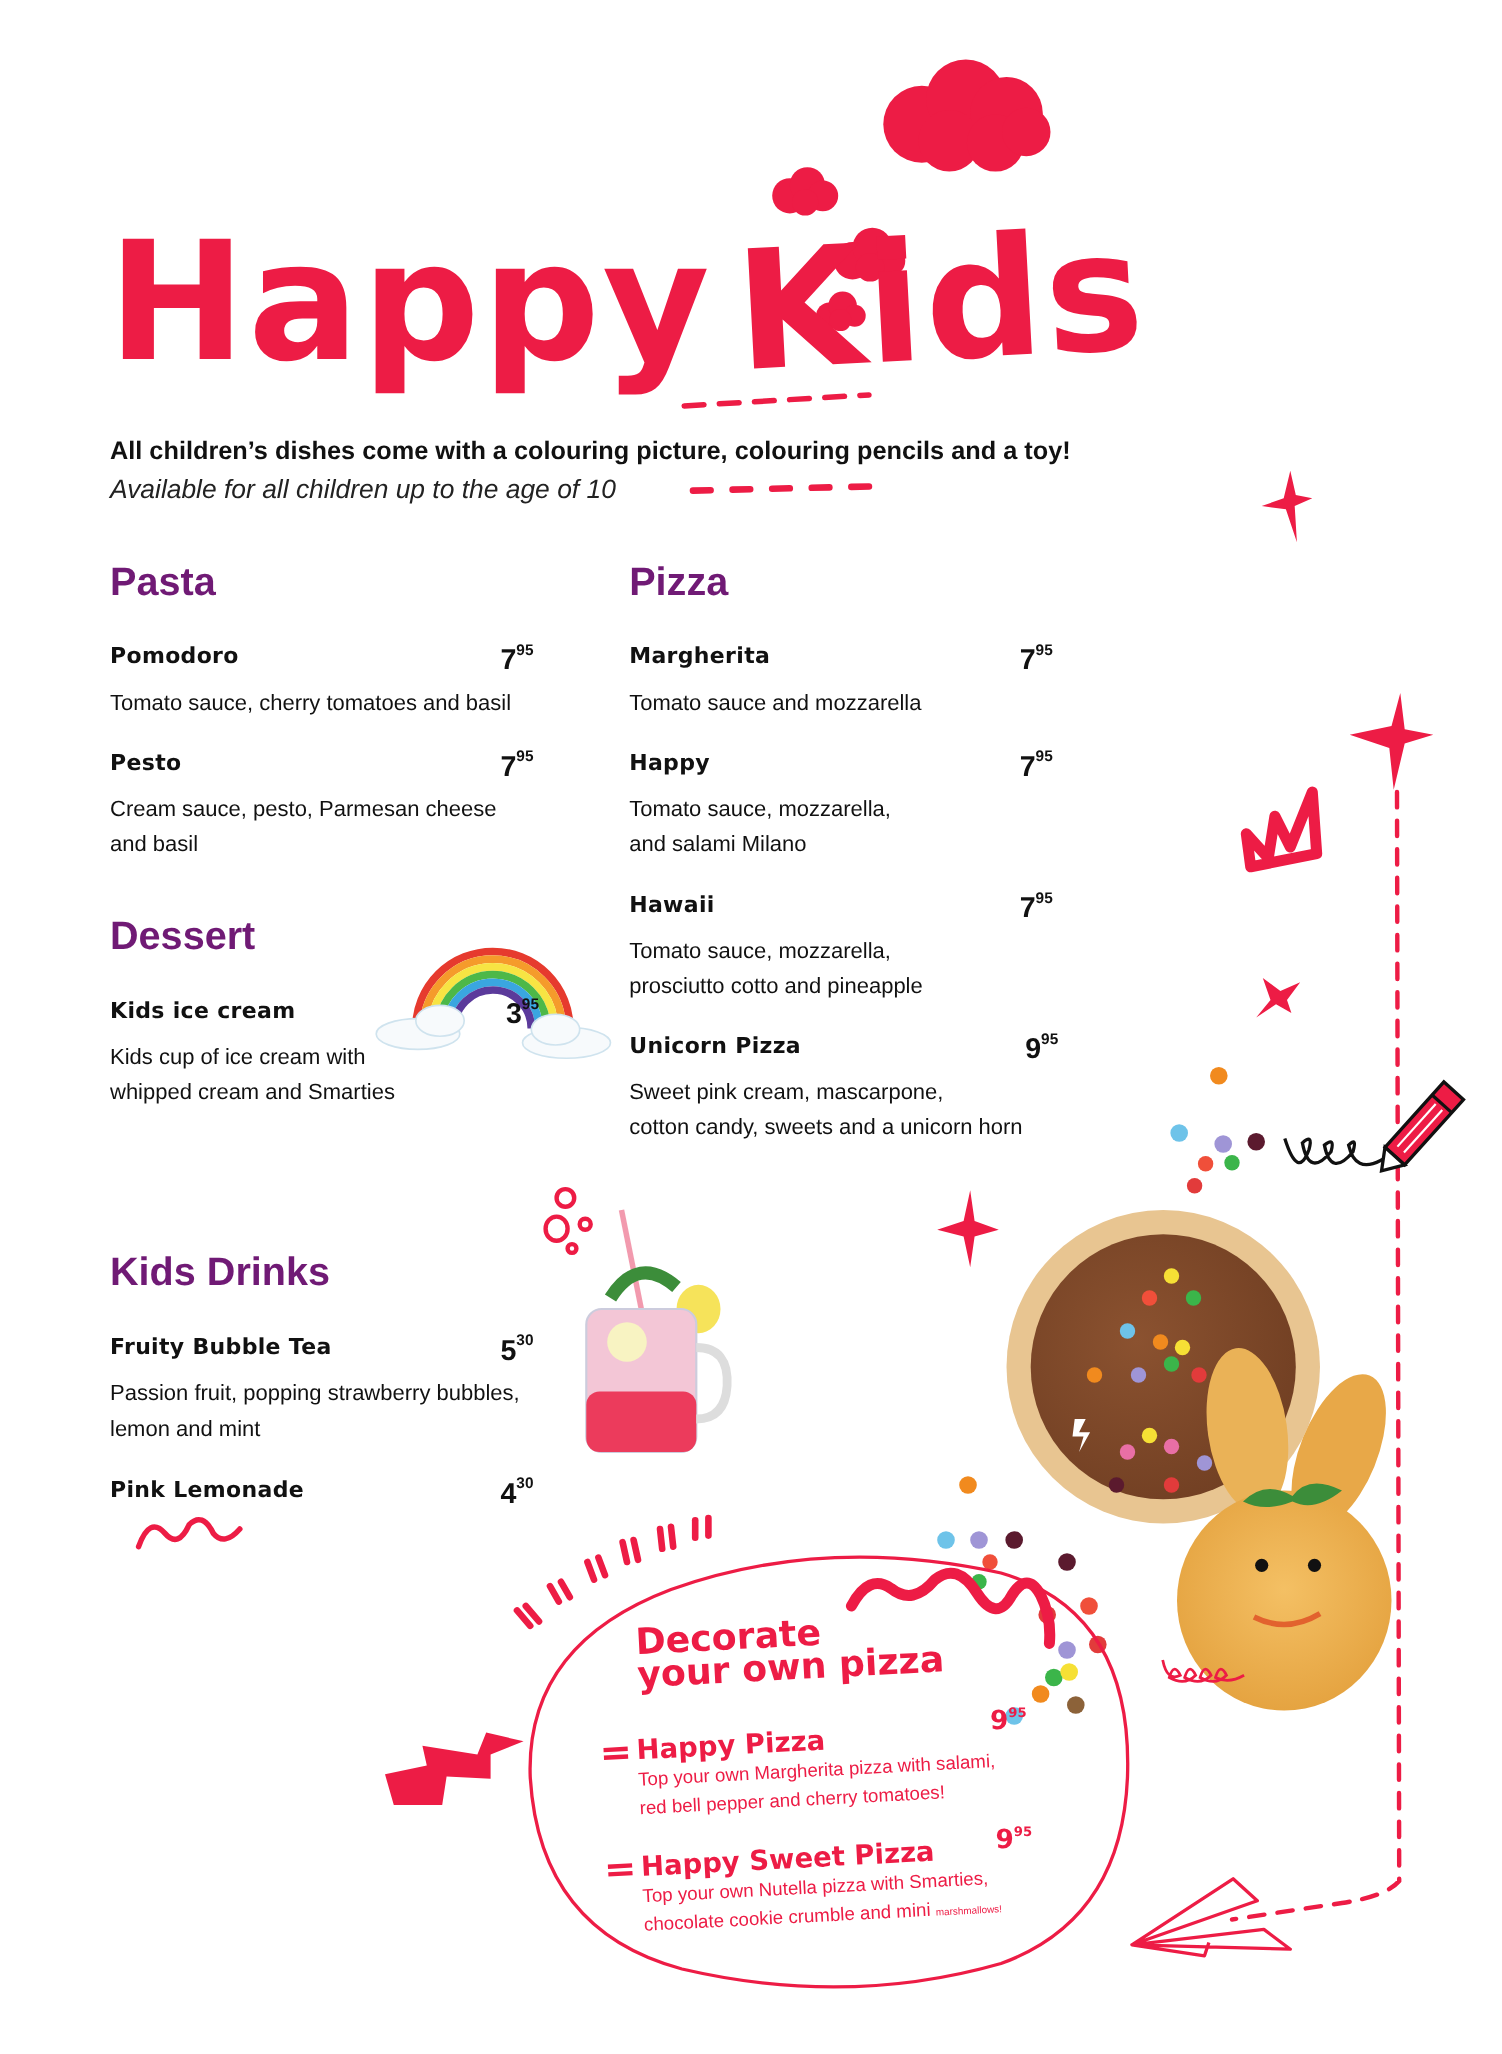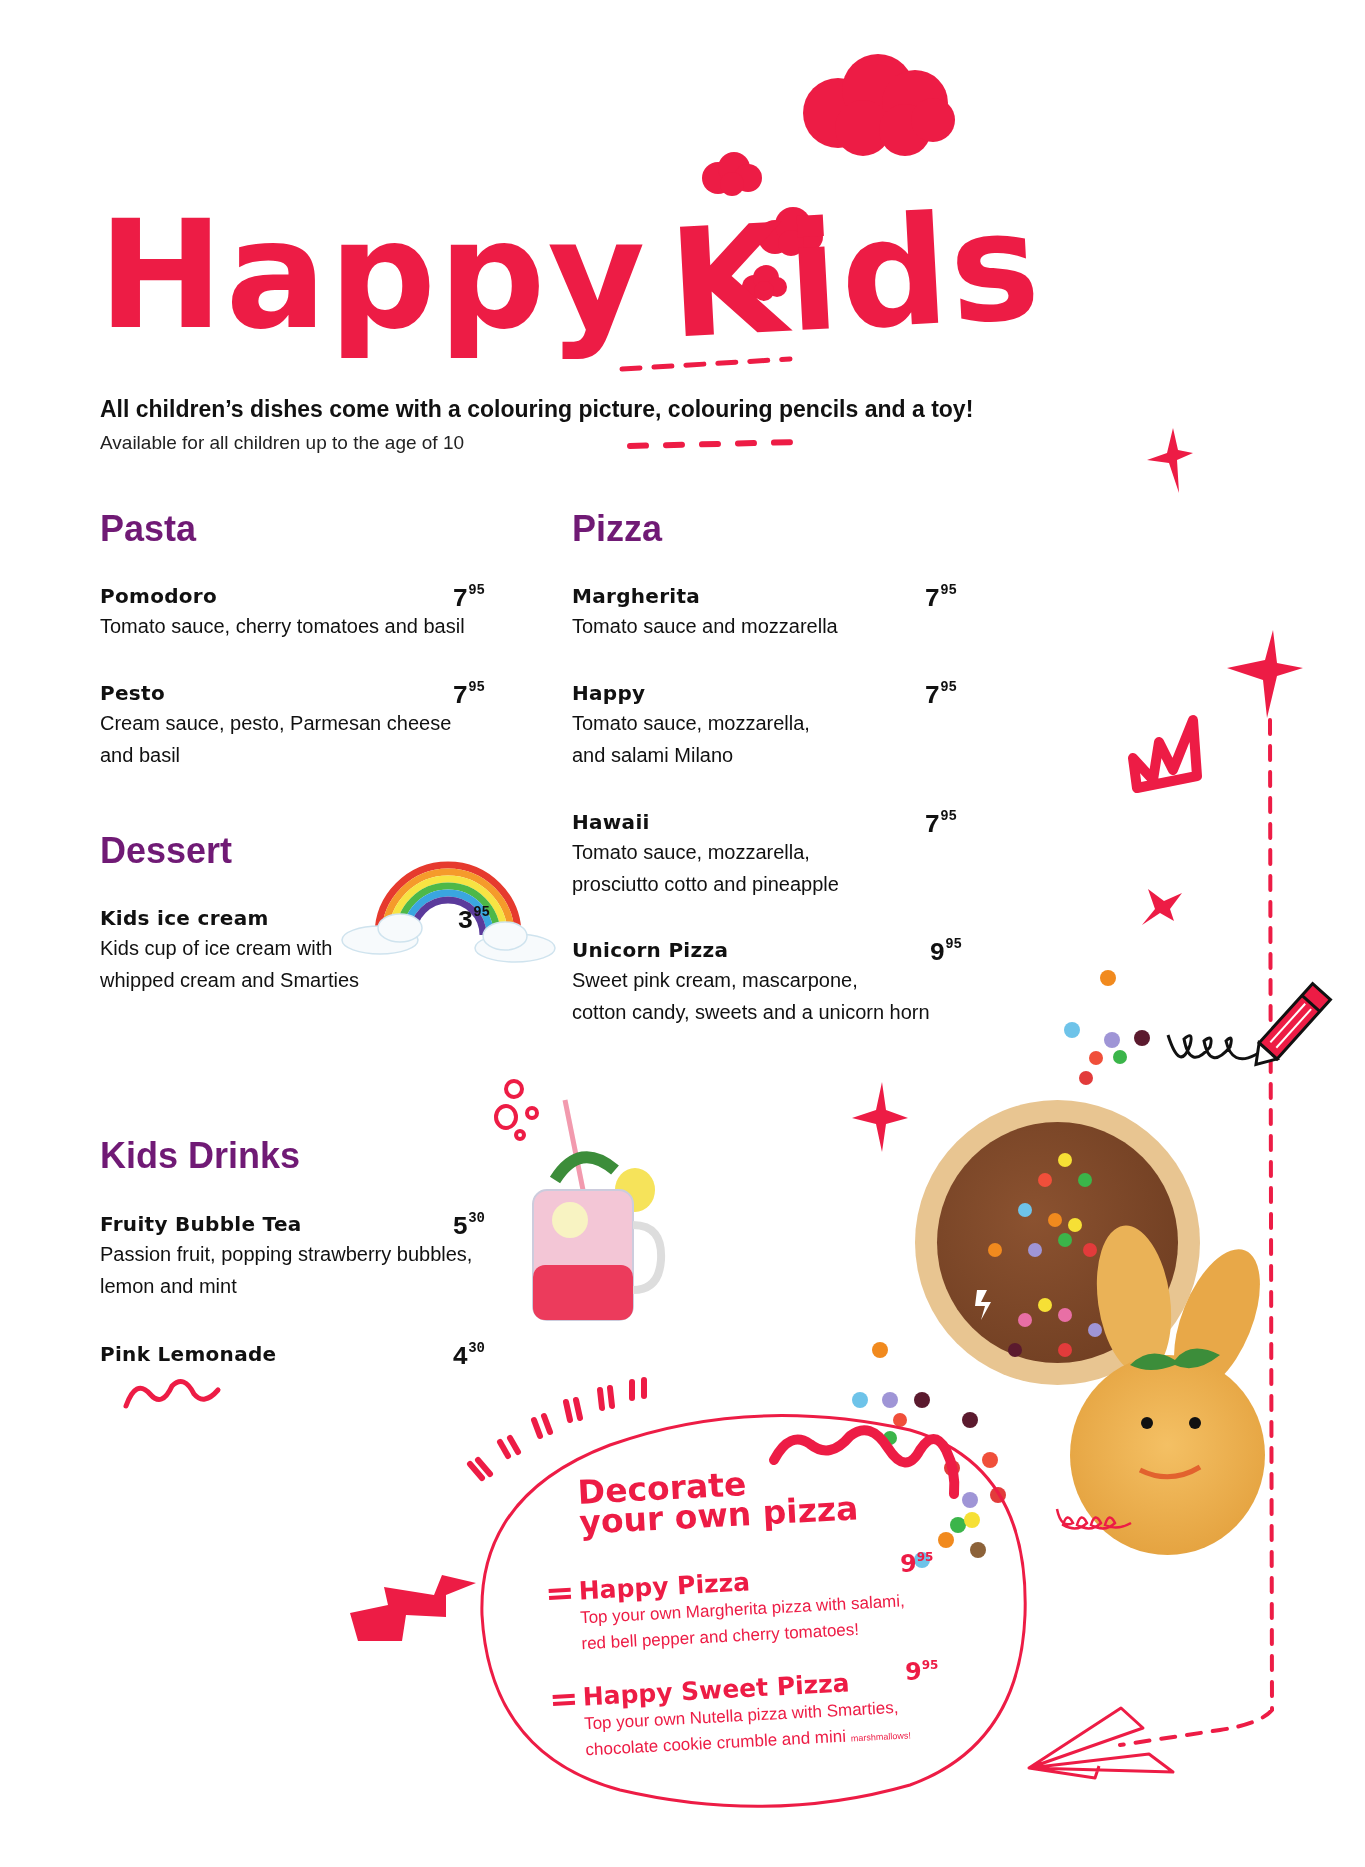--- a/index.html
+++ b/index.html
@@ -3,27 +3,27 @@
 <meta charset="utf-8">
 <style>
   html, body { margin:0; padding:0; background:#ffffff; }
   body { width:1365px; height:1867px; position:relative; overflow:hidden;
          font-family:"Liberation Sans", sans-serif; color:#111; }
   .abs { position:absolute; }
   .title { position:absolute; left:98px; top:200px; font-family:"DejaVu Sans", sans-serif; font-weight:900;
            font-size:150px; letter-spacing:2px; color:#ED1C45; line-height:1; white-space:nowrap; }
   .title .w2 { display:inline-block; transform:rotate(-3deg); margin-left:22px; }
   .intro { position:absolute; left:100px; top:396px; font-weight:700; font-size:23px; }
-  .intro-sub { position:absolute; left:100px; top:432px; font-size:19px; color:#222; }
+  .intro-sub { position:absolute; left:100px; top:432px; font-style:italic; font-size:24px; color:#222; }
   .sec-h { position:absolute; font-family:Liberation Sans, sans-serif; font-weight:900; font-size:36px; color:#701a75; }
   .item { position:absolute; width:385px; }
   .item .name { font-family:"DejaVu Sans", sans-serif; font-weight:700; font-size:20px; letter-spacing:.3px; }
-  .item .price { position:absolute; right:0; top:0; font-family:Liberation Mono, monospace; font-weight:700; font-size:26px; }
+  .item .price { position:absolute; right:0; top:0; font-family:Liberation Sans, sans-serif; font-weight:700; font-size:26px; }
   .item .price sup { font-size:14px; vertical-align:top; position:relative; top:-2px; }
-  .item .desc { font-size:20px; line-height:32px; color:#111; margin-top:2px; }
+  .item .desc { font-size:20px; line-height:32px; color:#111; margin-top:15px; }
   .dec-head { position:absolute; left:577px; top:1478px; font-family:"DejaVu Sans", sans-serif; font-weight:800;
               font-size:33px; line-height:30px; color:#ED1C45; transform:rotate(-3deg); transform-origin:left top; }
   .dec-item { position:absolute; width:360px; color:#ED1C45; transform:rotate(-3deg); transform-origin:left top; }
   .dec-item .name { font-family:"DejaVu Sans", sans-serif; font-weight:700; font-size:25px; }
   .dec-item .eq { display:inline-block; width:22px; height:11px; border-top:4px solid #ED1C45; border-bottom:4px solid #ED1C45; box-sizing:border-box; margin-right:8px; vertical-align:middle; }
   .dec-item .desc { font-size:17px; line-height:26px; margin-left:30px; }
   .dec-item .desc small { font-size:9px; }
   .dec-price { position:absolute; font-family:"DejaVu Sans", sans-serif; font-weight:700; font-size:24px; color:#ED1C45; }
   .dec-price sup { font-size:12px; vertical-align:top; }
   svg { overflow:visible; }

